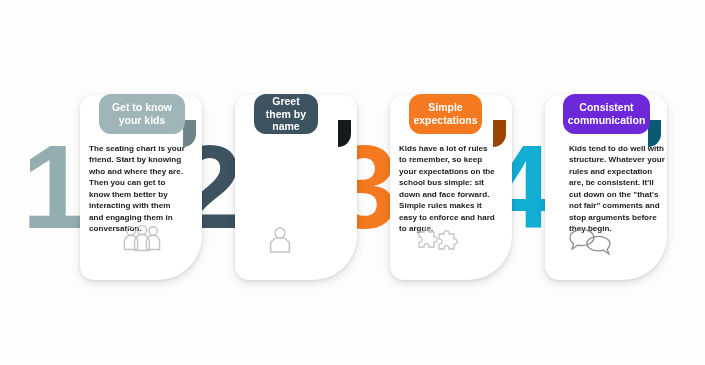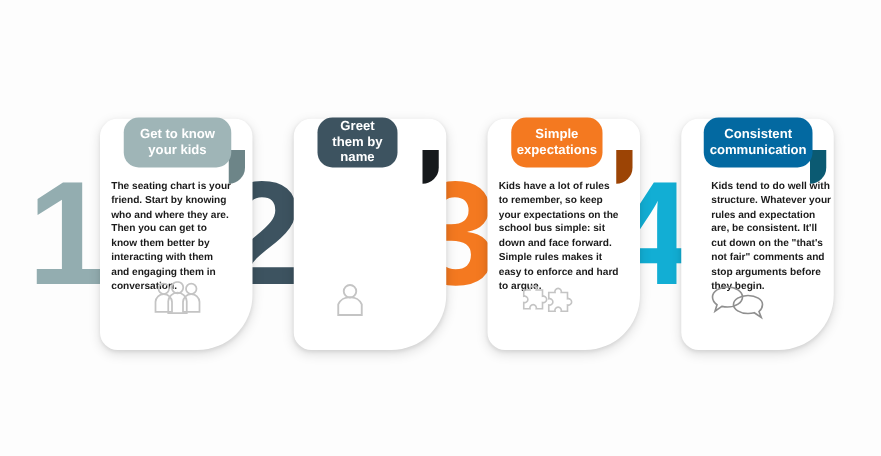--- a/index.html
+++ b/index.html
@@ -135,21 +135,21 @@
   <div class="icon" style="left:415px; top:224px;">
     <svg width="44" height="30" viewBox="0 0 44 30" fill="none" stroke="#c4c4c4" stroke-width="1.3">
       <path d="M4 8 h5 a2.6 2.6 0 1 1 5 0 h5 v5 a2.6 2.6 0 1 1 0 5 v5 h-5 a2.6 2.6 0 1 0 -5 0 h-5 v-5 a2.6 2.6 0 1 0 0 -5 Z" stroke="#c4c4c4"></path>
       <path d="M24 10 h5 a2.6 2.6 0 1 1 5 0 h5 v5 a2.6 2.6 0 1 1 0 5 v5 h-5 a2.6 2.6 0 1 0 -5 0 h-5 v-5 a2.6 2.6 0 1 0 0 -5 Z" stroke="#c4c4c4"></path>
     </svg>
   </div>
 
   <div class="numeral" style="left: 487px; color: rgb(18, 174, 212);">4</div>
   <div class="card" style="left:545px;"></div>
   <div class="ribbon-fold" style="left: 648px; top: 120px; background: rgb(11, 90, 114);"></div>
-  <div class="ribbon" style="left: 563px; width: 87px; background: #0369a1;">
+  <div class="ribbon" style="left: 563px; width: 87px; background: #6d28d9;">
     <span>Consistent communication</span>
   </div>
   <div class="body-text" style="left:553px; top:143px;margin-left:16px;">Kids tend to do well with structure. Whatever your rules and expectation are, be consistent. It'll cut down on the "that's not fair" comments and stop arguments before they begin.</div>
   <div class="icon" style="left:568px; top:228px;">
     <svg width="44" height="28" viewBox="0 0 44 28" fill="none" stroke="#8f8f8f" stroke-width="1.3">
       <path d="M2 9.6 C2 5 7.6 1.6 14 1.6 C20.4 1.6 26 5 26 9.6 C26 14.2 20.4 17.6 14 17.6 C12.4 17.6 10.9 17.4 9.5 17.1 L4 21 L5.6 15.8 C3.4 14.2 2 12.1 2 9.6 Z" stroke="#8f8f8f"></path>
       <path d="M42 15.6 C42 11.6 36.8 8.4 30.4 8.4 C24 8.4 18.8 11.6 18.8 15.6 C18.8 19.6 24 22.8 30.4 22.8 C32.2 22.8 33.9 22.6 35.4 22.2 L41 26 L39.2 21.2 C40.9 19.7 42 17.8 42 15.6 Z" stroke="#8f8f8f"></path>
     </svg>
   </div>
 

